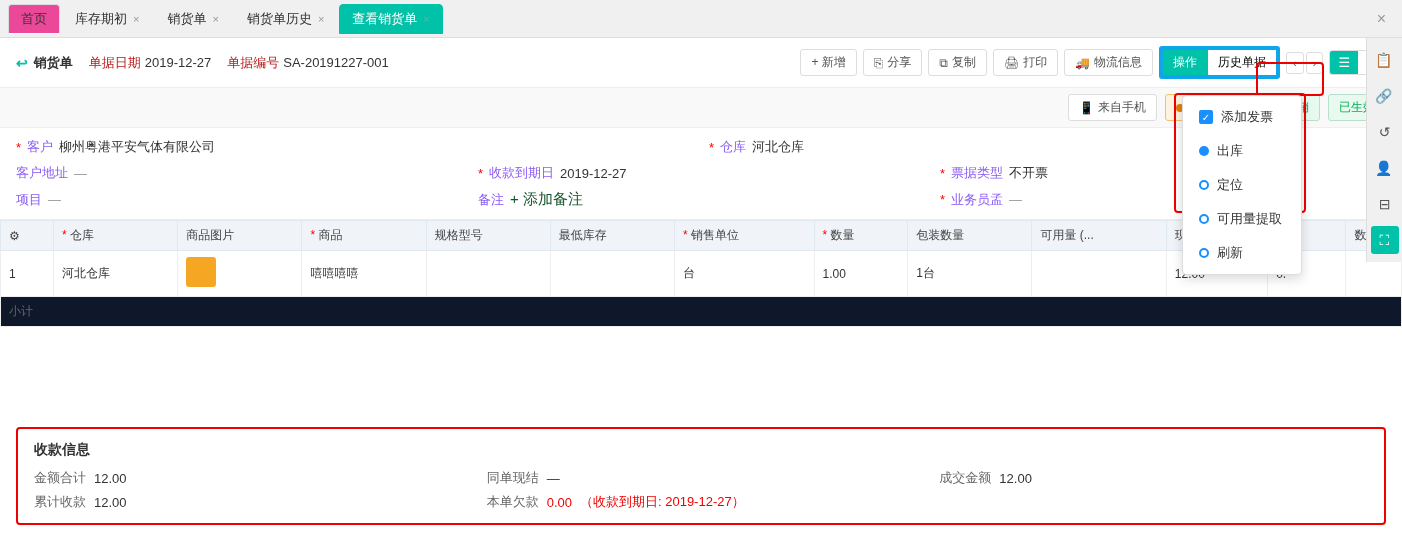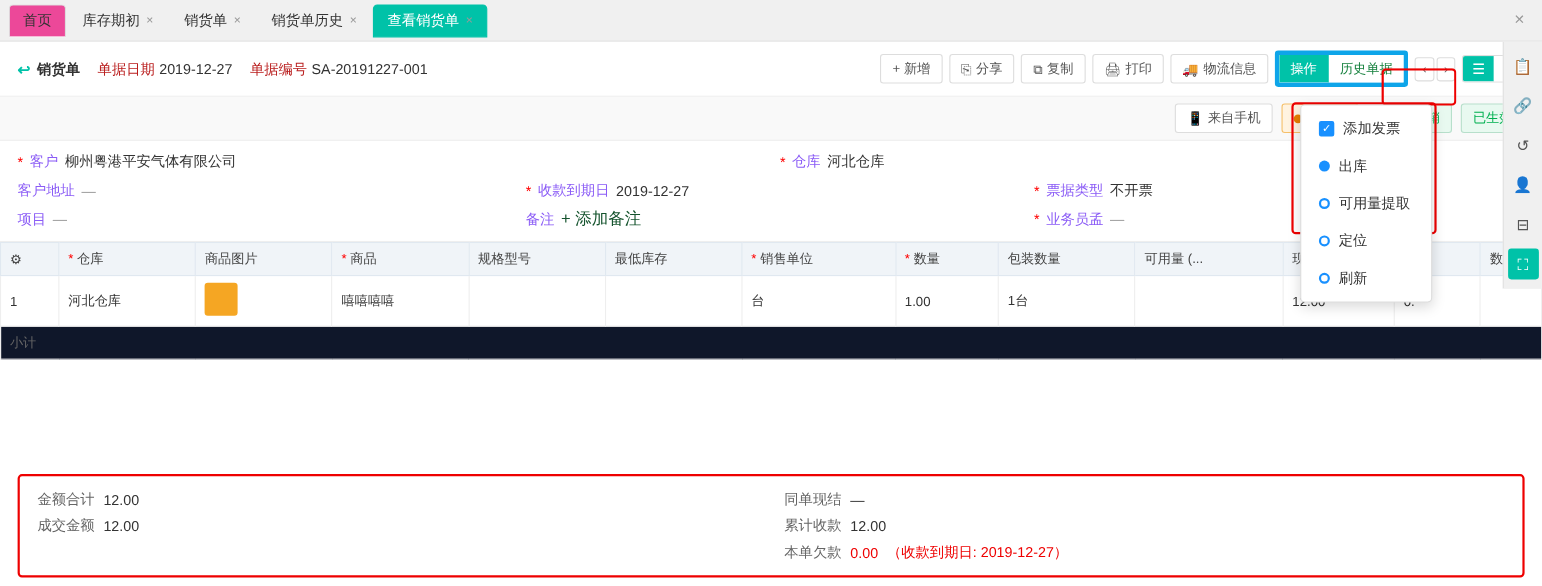--- a/index.html
+++ b/index.html
@@ -30,21 +30,21 @@
     }
     .doc-title { display: flex; align-items: center; gap: 6px; font-weight: bold; color: #333; }
     .doc-title-icon { color: #00c2a8; font-size: 14px; }
     .doc-meta { display: flex; align-items: center; gap: 4px; font-size: 13px; }
     .doc-meta-label { color: #b91c1c; }
     .doc-meta-value { color: #333; }
     .header-spacer { flex: 1; }
     .action-buttons { display: flex; align-items: center; gap: 6px; }
     .btn { display: flex; align-items: center; gap: 4px; padding: 4px 10px; border: 1px solid #ddd; border-radius: 3px; cursor: pointer; font-size: 12px; background: #fff; color: #555; }
     .tab-group { display: flex; align-items: center; border: 4px solid #0ea5e9; border-radius: 3px; overflow: hidden; }
-    .tab-group-item { padding: 4px 10px; font-size: 12px; cursor: pointer; color: #15803d; background: #fff; border-right: 1px solid #ddd; }
+    .tab-group-item { padding: 4px 10px; font-size: 12px; cursor: pointer; color: #000000; background: #fff; border-right: 1px solid #ddd; }
     .tab-group-item:last-child { border-right: none; }
     .tab-group-item.active { background: #00c2a8; color: #fff; border-color: #00c2a8; }
     .nav-arrows { display: flex; gap: 2px; }
     .nav-arrow { padding: 4px 6px; border: 1px solid #ddd; border-radius: 3px; cursor: pointer; font-size: 11px; color: #666; }
     .view-toggle { display: flex; border: 1px solid #ddd; border-radius: 3px; overflow: hidden; }
     .view-btn { padding: 4px 8px; cursor: pointer; color: #555; background: #fff; }
     .view-btn.active { background: #00c2a8; color: #fff; }
 
     
     .status-row {
@@ -81,21 +81,21 @@
     
     .payment-section {
       margin: 8px 16px;
       border: 2px solid #e00;
       border-radius: 4px;
       padding: 12px 16px;
       background: #fff;
       flex-shrink: 0;
     }
     .payment-title { font-weight: bold; font-size: 14px; margin-bottom: 10px; color: #333; }
-    .payment-grid { display: grid; grid-template-columns: 1fr 1fr; gap: 6px 24px; }
+    .payment-grid { display: grid; grid-template-columns: 1fr 1fr 1fr; gap: 6px 24px; }
     .payment-item { display: flex; align-items: center; gap: 8px; font-size: 13px; }
     .payment-label { color: #666; white-space: nowrap; }
     .payment-value { color: #333; }
     .payment-value.red { color: #e00; }
 
     
     .right-sidebar {
       position: fixed; right: 0; top: 38px; width: 36px;
       background: #f0f0f0; border-left: 1px solid #ddd;
       display: flex; flex-direction: column; align-items: center; padding: 8px 0; gap: 8px;
@@ -311,20 +311,21 @@
           <td></td>
         </tr>
         <tr class="subtotal-row">
           <td colspan="13">小计</td>
         </tr>
       </tbody>
     </table>
   </div>
 
   <div class="payment-section">
+    <div class="payment-title">收款信息</div>
     <div class="payment-grid">
       <div class="payment-item">
         <span class="payment-label">金额合计</span>
         <span class="payment-value">12.00</span>
       </div>
       <div class="payment-item">
         <span class="payment-label">同单现结</span>
         <span class="payment-value">—</span>
       </div>
       <div class="payment-item">
@@ -360,25 +361,25 @@
   <div class="dropdown-item">
     <span style="width:14px;height:14px;border:2px solid #1890ff;background:#1890ff;display:inline-flex;align-items:center;justify-content:center;color:#fff;font-size:10px;border-radius:2px;">✓</span>
     <span>添加发票</span>
   </div>
   <div class="dropdown-item">
     <span class="dropdown-dot dot-blue"></span>
     <span>出库</span>
   </div>
   <div class="dropdown-item">
     <span class="dot-radio"></span>
+    <span>定位</span>
+  </div>
+  <div class="dropdown-item">
+    <span class="dot-radio"></span>
     <span>可用量提取</span>
-  </div>
-  <div class="dropdown-item">
-    <span class="dot-radio"></span>
-    <span>定位</span>
   </div>
   <div class="dropdown-item">
     <span class="dot-radio"></span>
     <span>刷新</span>
   </div>
 </div>
 
 <div class="highlight-box2"></div>
 
 </body></html>

